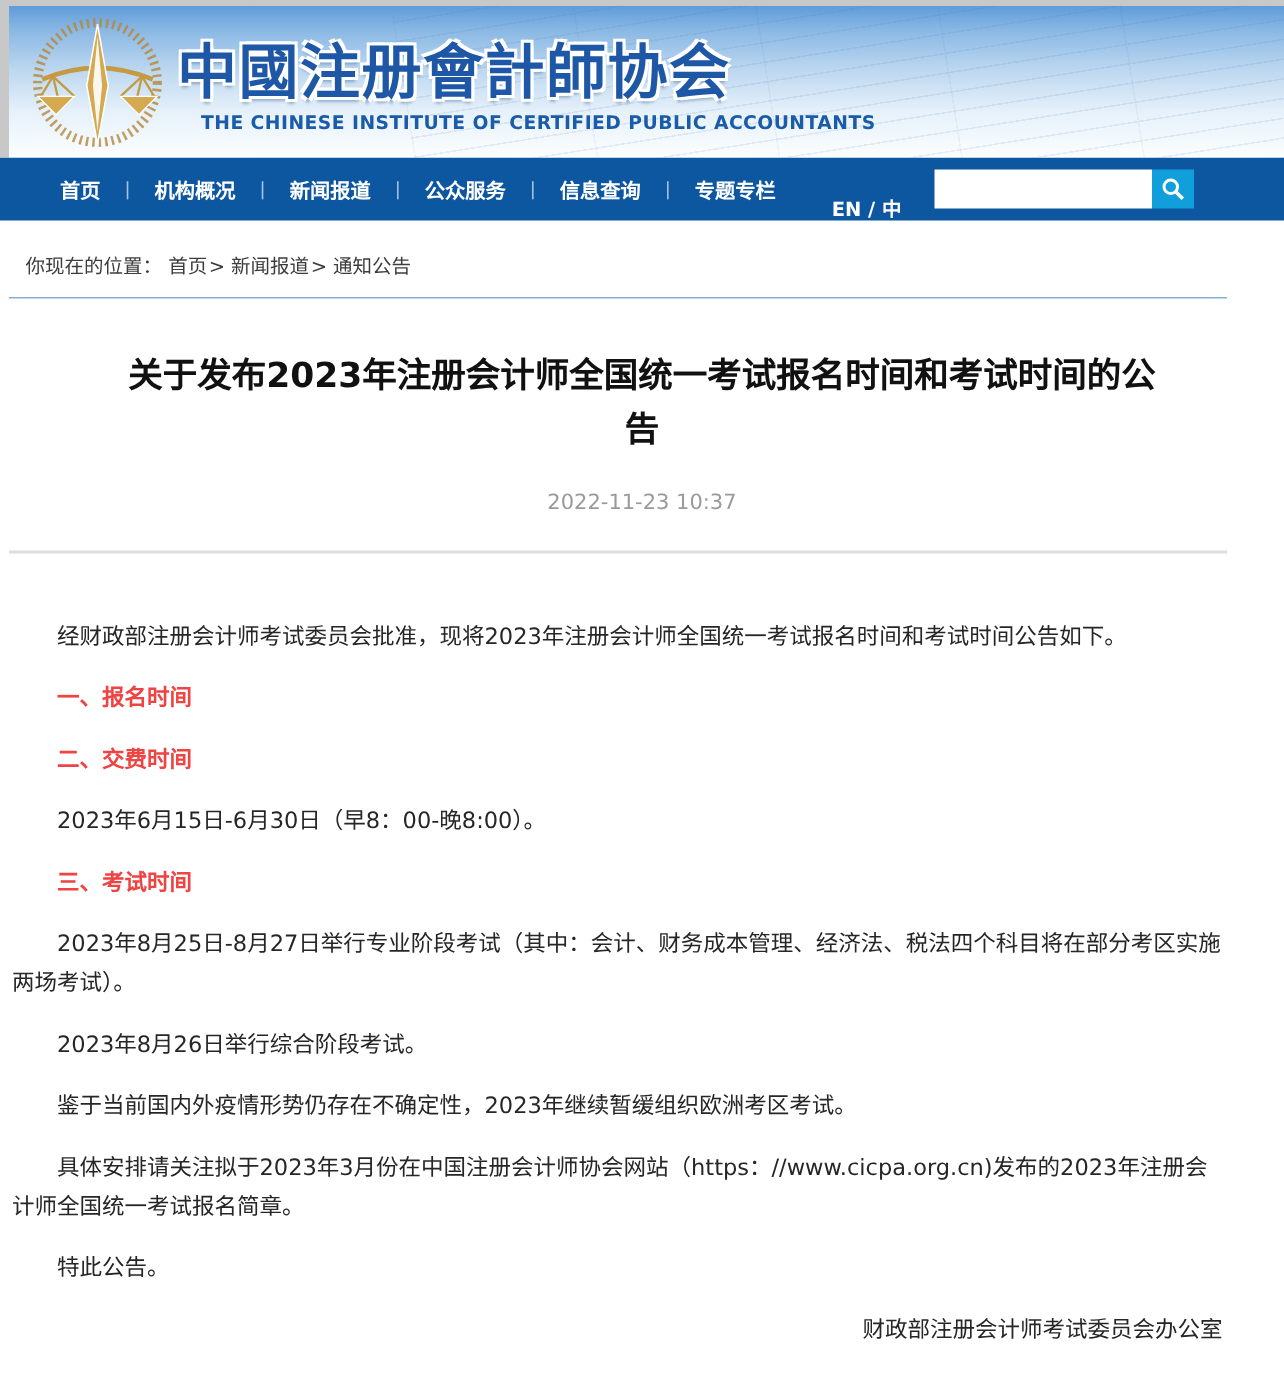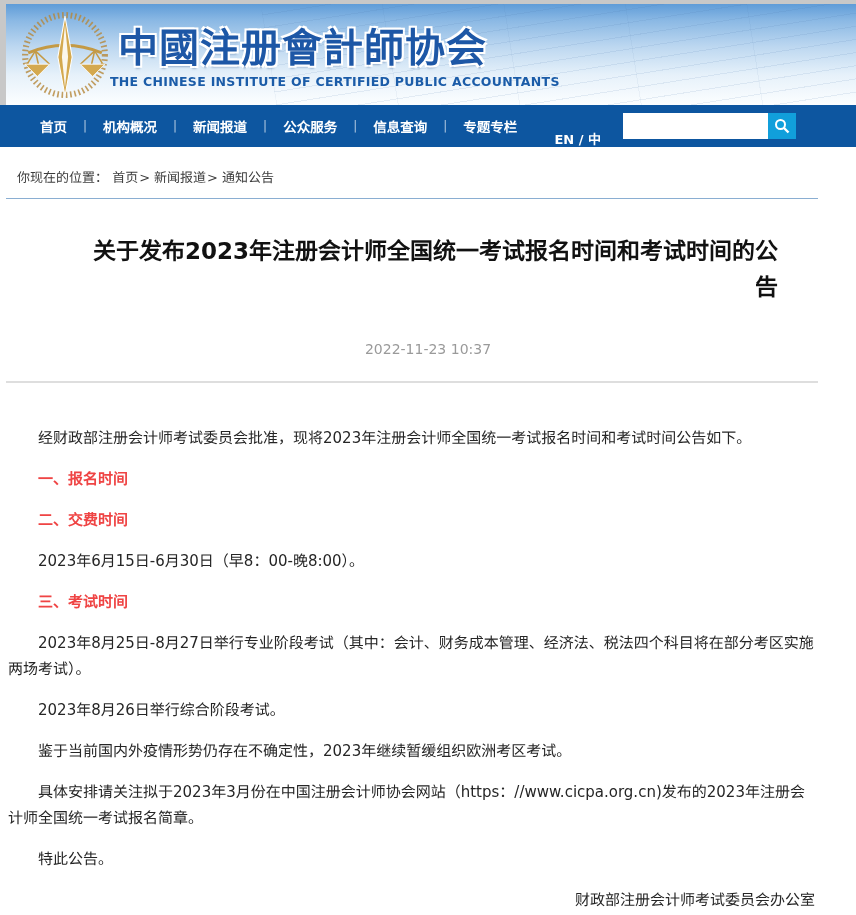--- a/index.html
+++ b/index.html
@@ -21,21 +21,21 @@
   }
   .logo { position:absolute; left:14px; top:6px; width:90px; height:90px; }
   .brand-cn {
     position:absolute; left:112px; top:12px;
     font-family:"DejaVu Serif","Liberation Serif",serif;
     font-size:40px; font-weight:bold; color:#1d57a6; letter-spacing:1px;
     text-shadow:-2px -2px 0 #fff, 2px -2px 0 #fff, -2px 2px 0 #fff, 2px 2px 0 #fff, 0 3px 2px rgba(30,70,130,.35);
     white-space:nowrap;
   }
   .brand-en {
-    position:absolute; left:104px; top:70px;
+    position:absolute; left:128px; top:70px;
     font-size:12.5px; font-weight:bold; color:#1b5ca8; letter-spacing:.3px; white-space:nowrap;
   }
 
   
   .nav {
     height:42px; background:#0d56a0; display:flex; align-items:center;
     padding:0 60px 0 40px; color:#fff;
   }
   .nav-item { color:#fff; font-size:13.5px; font-weight:bold; text-decoration:none; cursor:pointer; white-space:nowrap; }
   .nav .sep { color:rgba(255,255,255,.65); margin:0 16px; font-size:12px; }
@@ -53,24 +53,24 @@
   
   .breadcrumb {
     padding:20px 0 12px 17px; font-size:13px; color:#3c3c3c;
   }
   .breadcrumb a { color:#3c3c3c; text-decoration:none; cursor:pointer; }
   .crumb-sep { margin:0 4px 0 1px; }
   .rule-blue { margin-left:6px; width:812px; border-bottom:1px solid #8aaed2; }
 
   
   .article-title {
-    margin:34px auto 0; max-width:700px; text-align:right;
+    margin:34px auto 0; max-width:700px; text-align:center;
     font-size:23px; line-height:36px; font-weight:bold; color:#111;
   }
-  .article-date { margin-top:36px; text-align:center; font-size:14px; color:#9a9a9a; }
+  .article-date { margin-top:22px; text-align:center; font-size:14px; color:#9a9a9a; }
   .rule-gray { margin:24px 0 0 6px; width:812px; border-bottom:2px solid #dedede; }
 
   
   .article-body { padding:42px 41px 0 8px; font-size:15px; color:#262626; }
   .article-body p, .article-body h3 {
     text-indent:2em; line-height:26px; margin:0 0 15px; font-size:15px; font-weight:normal;
   }
   .article-body h3 { font-weight:bold; color:#ef4444; }
   .sig-block { text-align:right; }
   .sig-block div { line-height:26px; margin-bottom:12px; }

